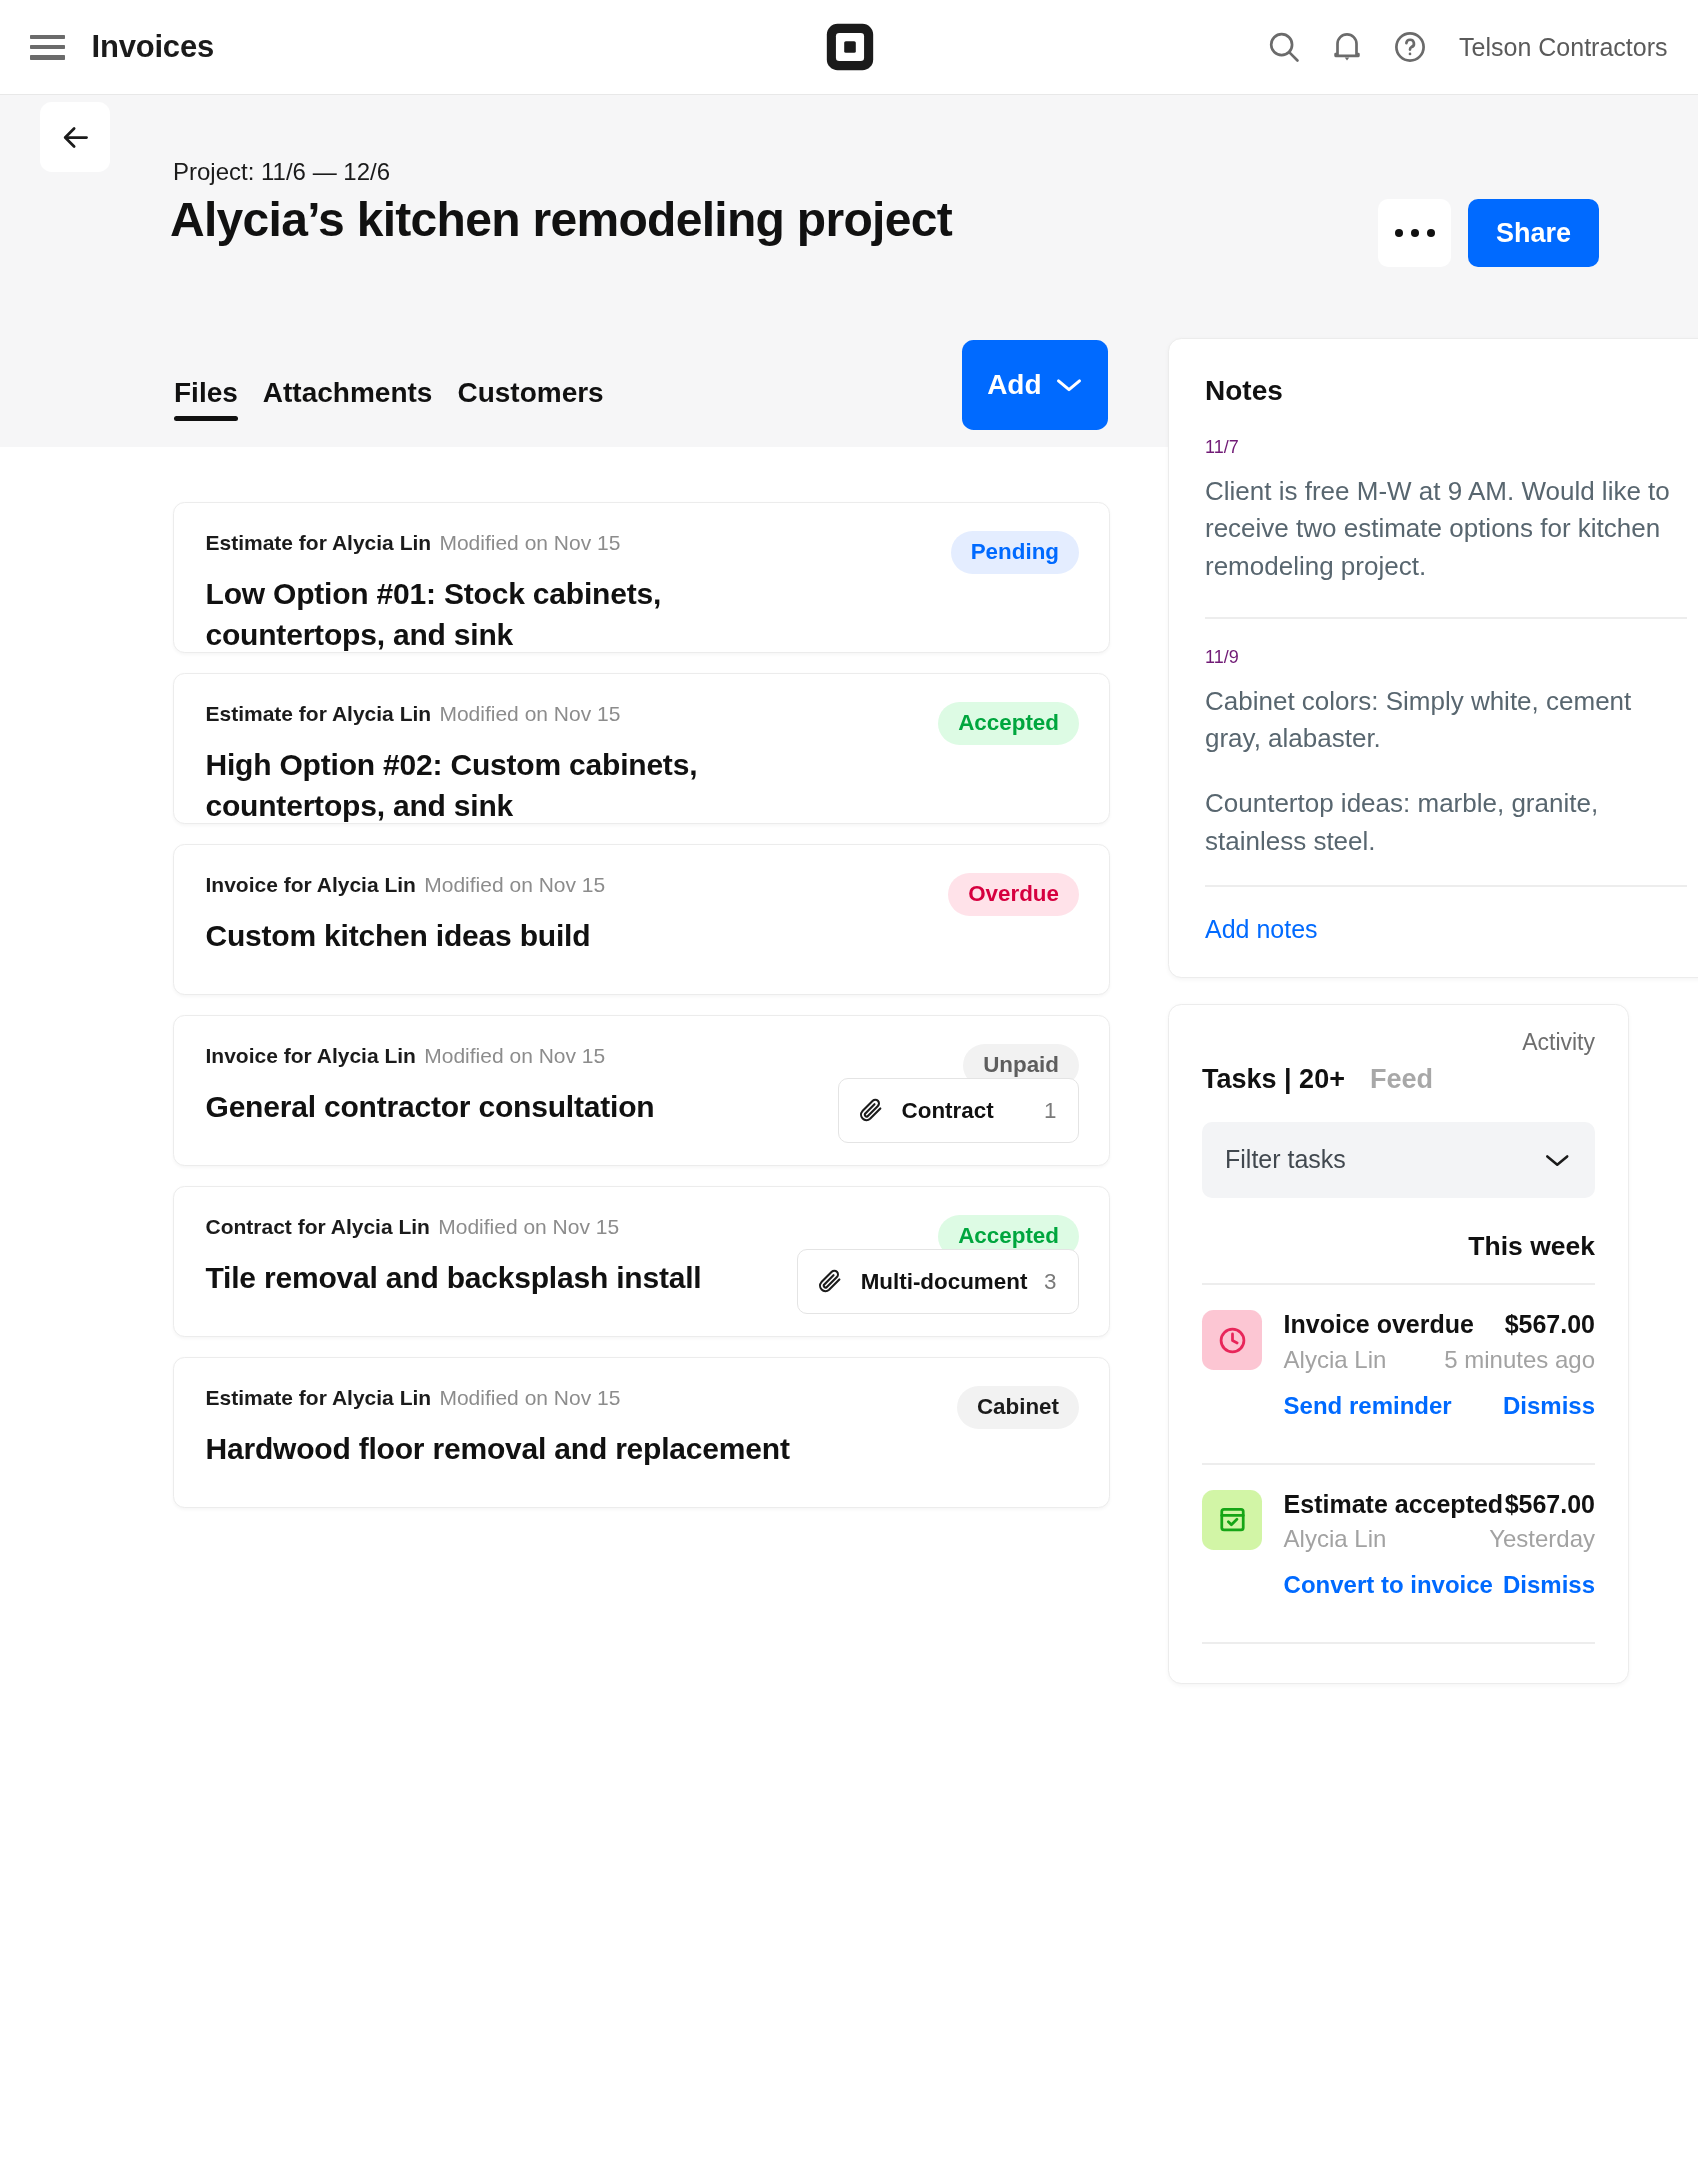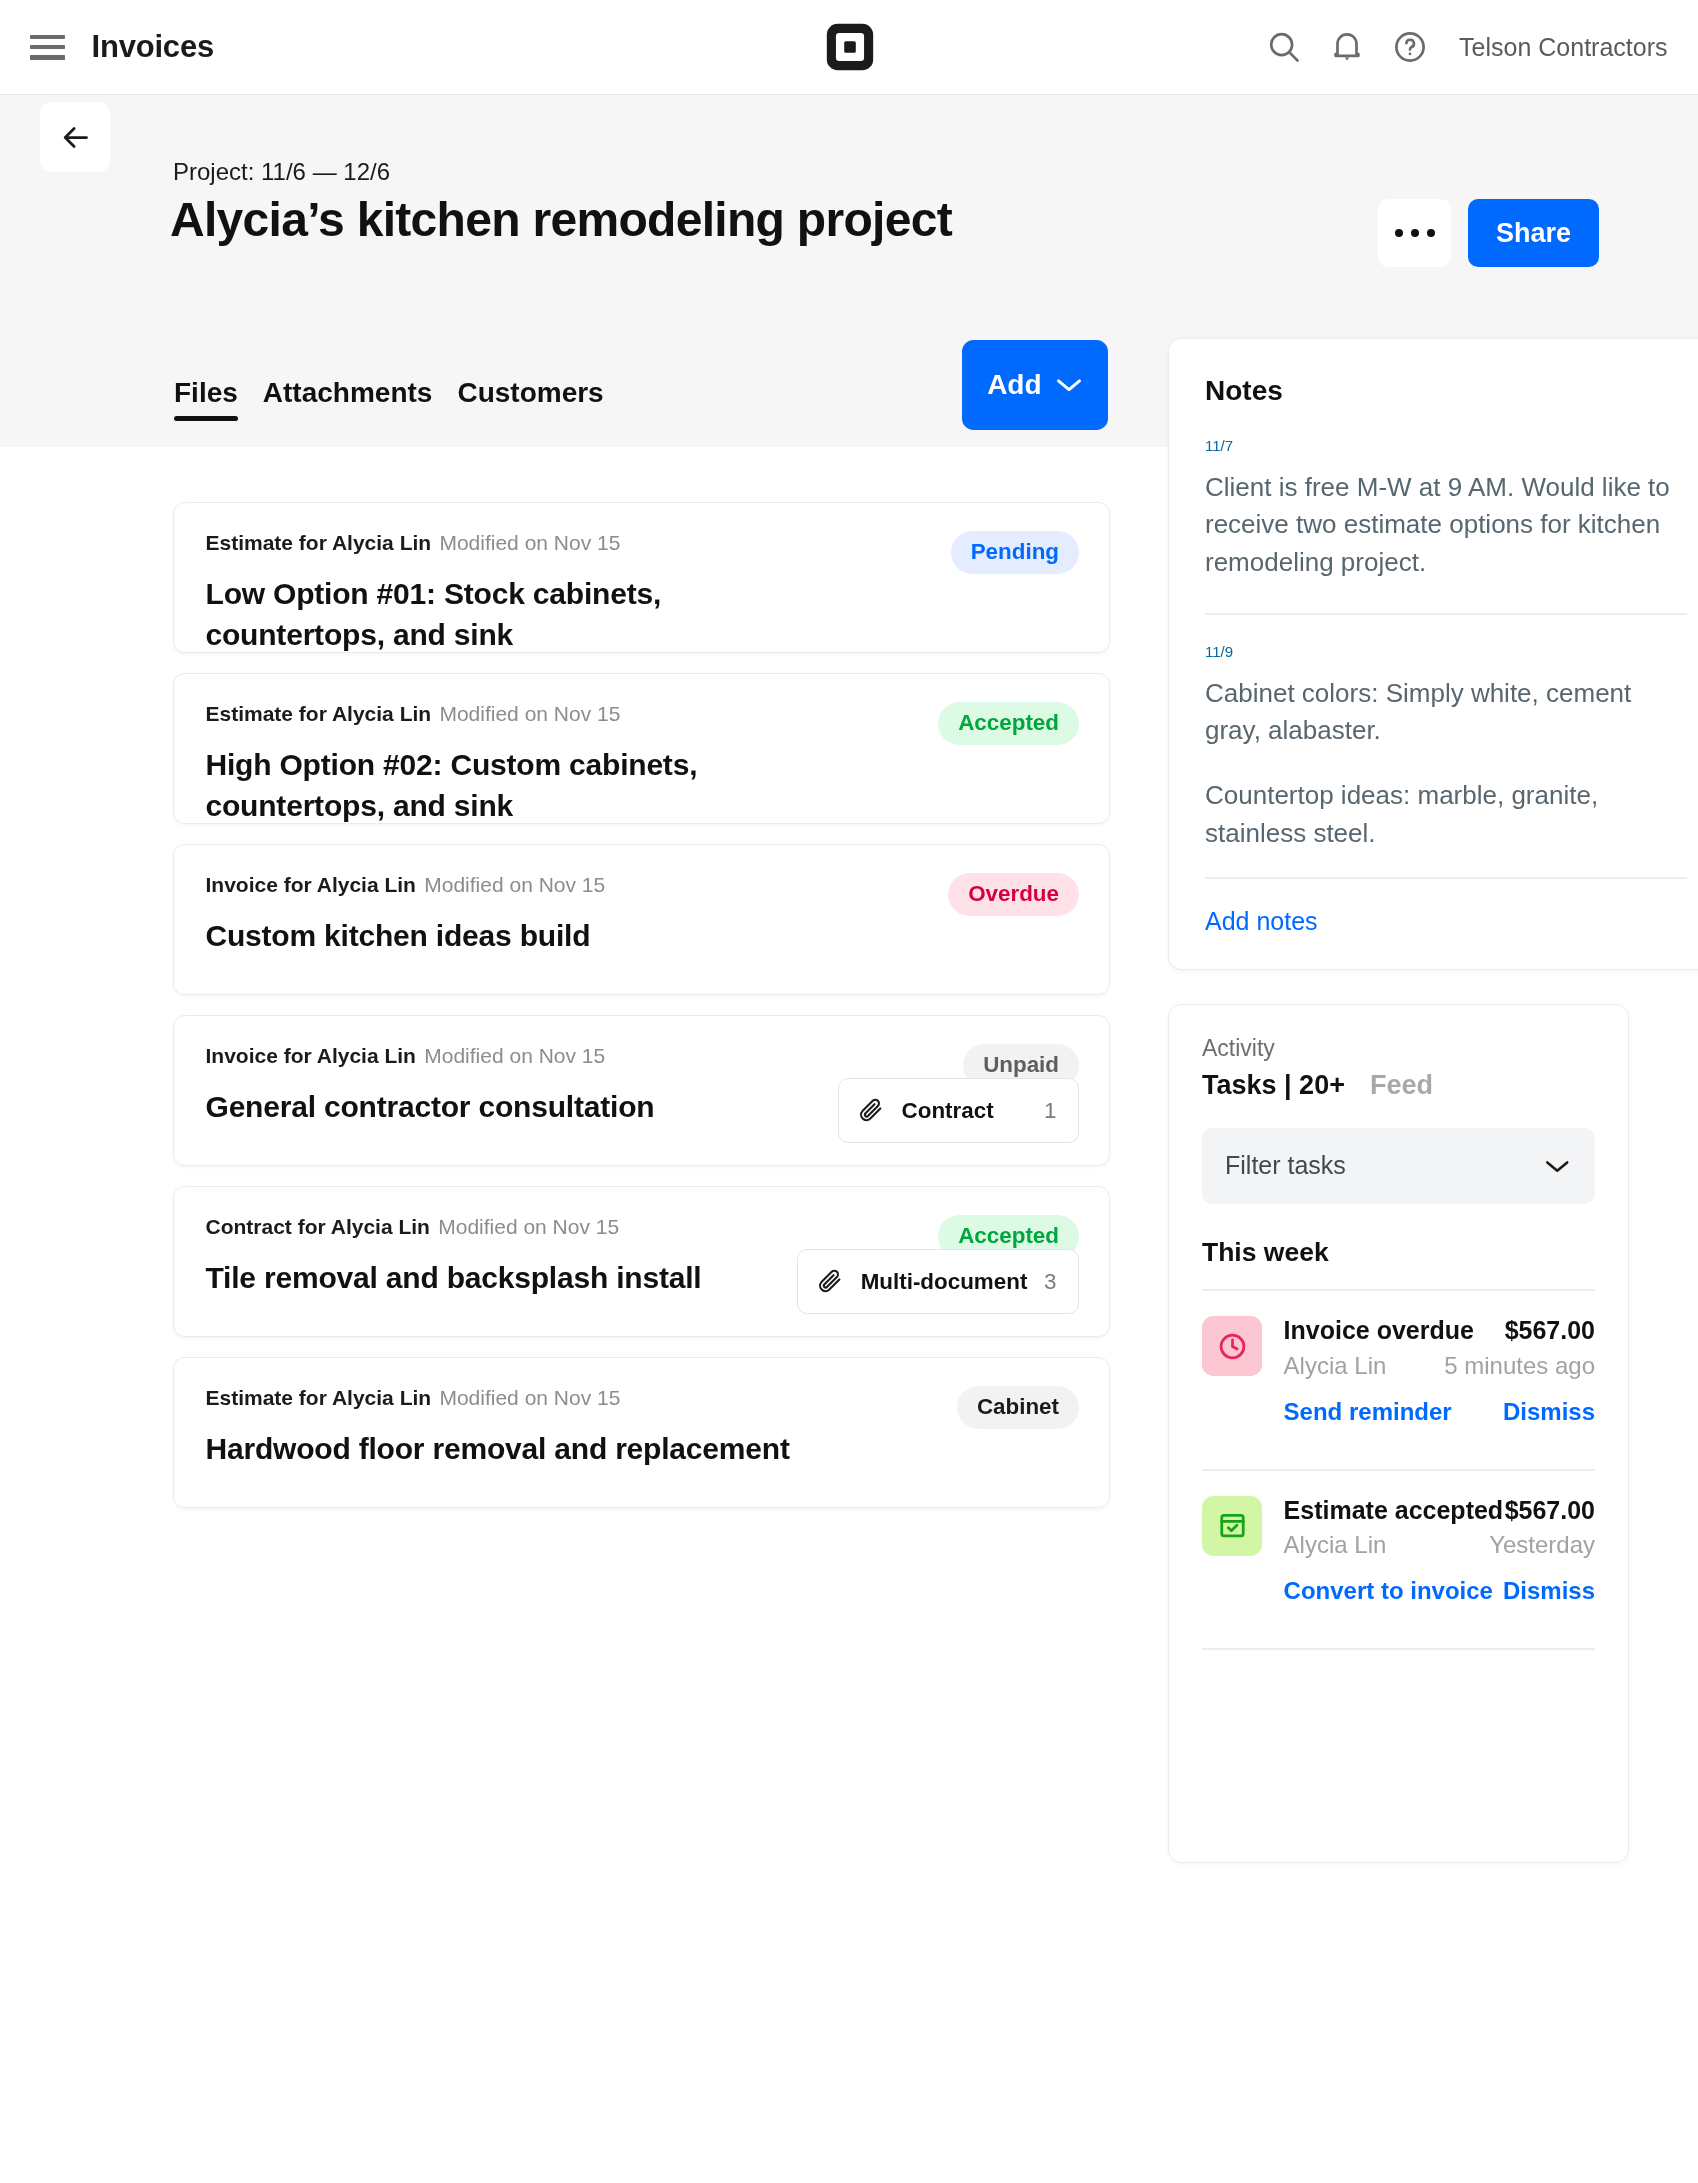--- a/index.html
+++ b/index.html
@@ -273,22 +273,22 @@
     width: 556px;
     padding: 36px 36px 33px 36px;
   }
   .panel-h {
     font-size: 28px;
     font-weight: 700;
     color: #111;
     margin-bottom: 30px;
   }
   .note-date {
-    font-size: 15px;
-    color: #0369a1;
+    font-size: 18px;
+    color: #701a75;
     margin-bottom: 15px;
   }
   .note-body {
     font-size: 26px;
     line-height: 1.44;
     color: #58666f;
   }
   .note-body + .note-body { margin-top: 28px; }
   .note-div {
     height: 1.7px;
@@ -299,22 +299,23 @@
     display: inline-block;
     margin-top: 28px;
     font-size: 25px;
     color: #006aff;
     cursor: pointer;
   }
 
   .activity-panel {
     left: 1168px; top: 1004px;
     width: 461px;
-    height: 859px;
-    padding: 30px 33px 0 33px;
+    height: 680px;
+    padding: 24px 33px 0 33px;
+    text-align: right;
   }
   .activity-label {
     font-size: 23px;
     color: #6e6e6e;
     margin-bottom: 8.3px;
   }
   .activity-tabs {
     display: flex;
     align-items: baseline;
     gap: 25px;

